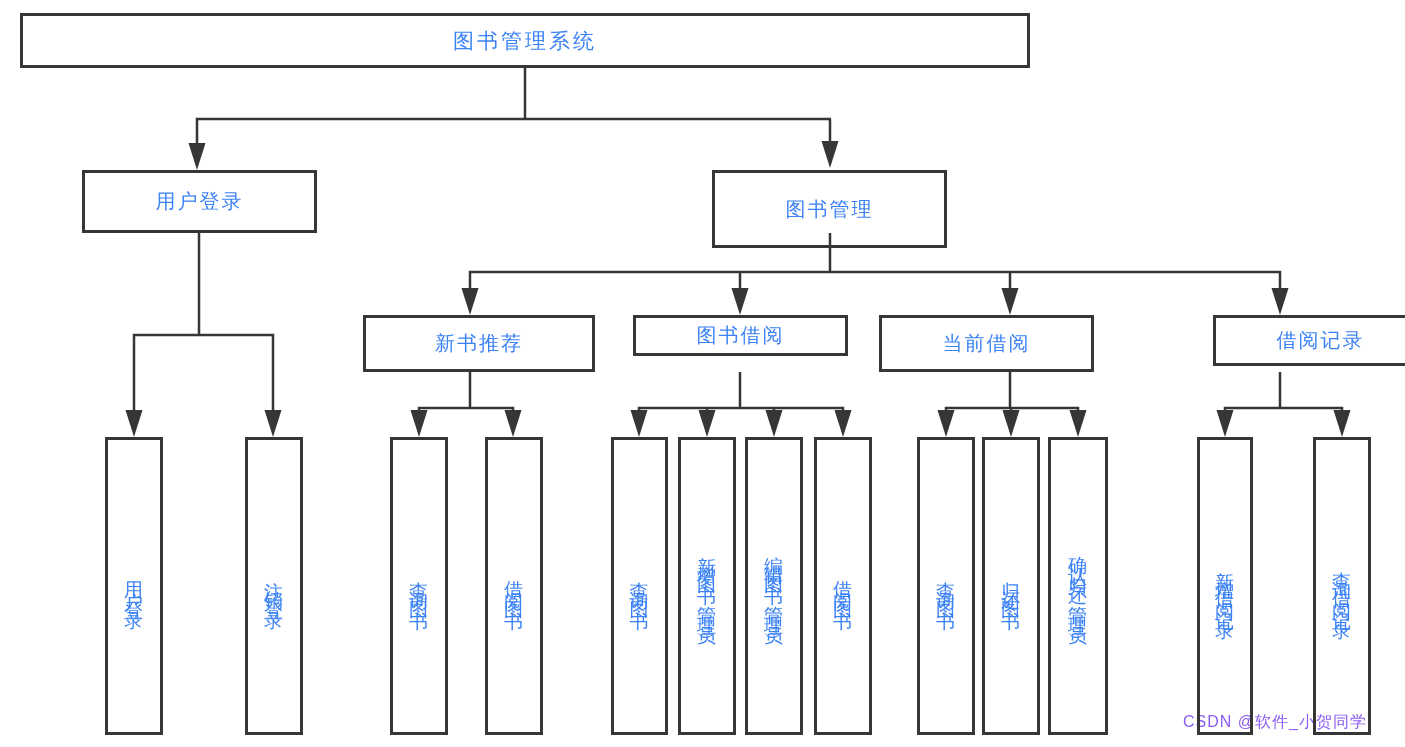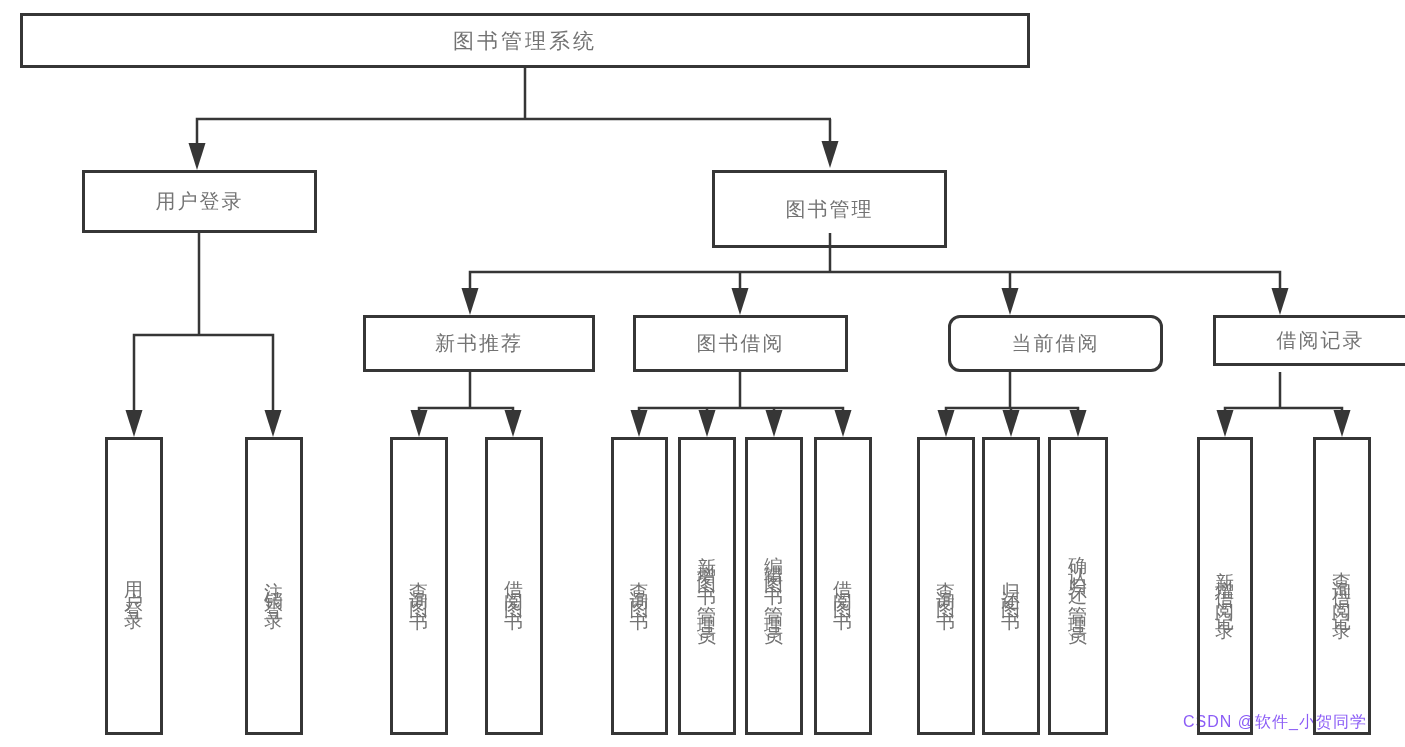--- a/index.html
+++ b/index.html
@@ -23,21 +23,21 @@
     z-index: 1;
   }
   .node {
     position: absolute;
     box-sizing: border-box;
     border: 3px solid #363636;
     background: transparent;
     display: flex;
     align-items: center;
     justify-content: center;
-    color: #737373;
+    color: #3b82f6;
     z-index: 3;
   }
   .h-node {
     font-size: 20px;
     letter-spacing: 2px;
   }
   .root-node {
     font-size: 21px;
     letter-spacing: 3px;
   }
@@ -107,24 +107,24 @@
   <div class="node h-node" style="left:82px; top:170px; width:235px; height:63px;">
     <span>用户登录</span>
   </div>
   <div class="node h-node" style="left:712px; top:170px; width:235px; height:78px;">
     <span>图书管理</span>
   </div>
 
   <div class="node h-node" style="left:363px; top:315px; width:232px; height:57px;">
     <span>新书推荐</span>
   </div>
-  <div class="node h-node" style="left:633px; top:315px; width:215px; height:57px;">
+  <div class="node h-node" style="left:633px; top:315px; width:215px; height:41px;">
     <span>图书借阅</span>
   </div>
-  <div class="node h-node" style="left:948px; top:315px; width:215px; height:57px;border-radius:12px;">
+  <div class="node h-node" style="left:879px; top:315px; width:215px; height:57px;">
     <span>当前借阅</span>
   </div>
   <div class="node h-node" style="left:1173px; top:315px; width:215px; height:51px;margin-left:40px;">
     <span>借阅记录</span>
   </div>
 
   <div class="node v-node" style="left:105px; top:437px; width:58px; height:298px;">
     <span>用户登录</span>
   </div>
   <div class="node v-node" style="left:245px; top:437px; width:58px; height:298px;">

